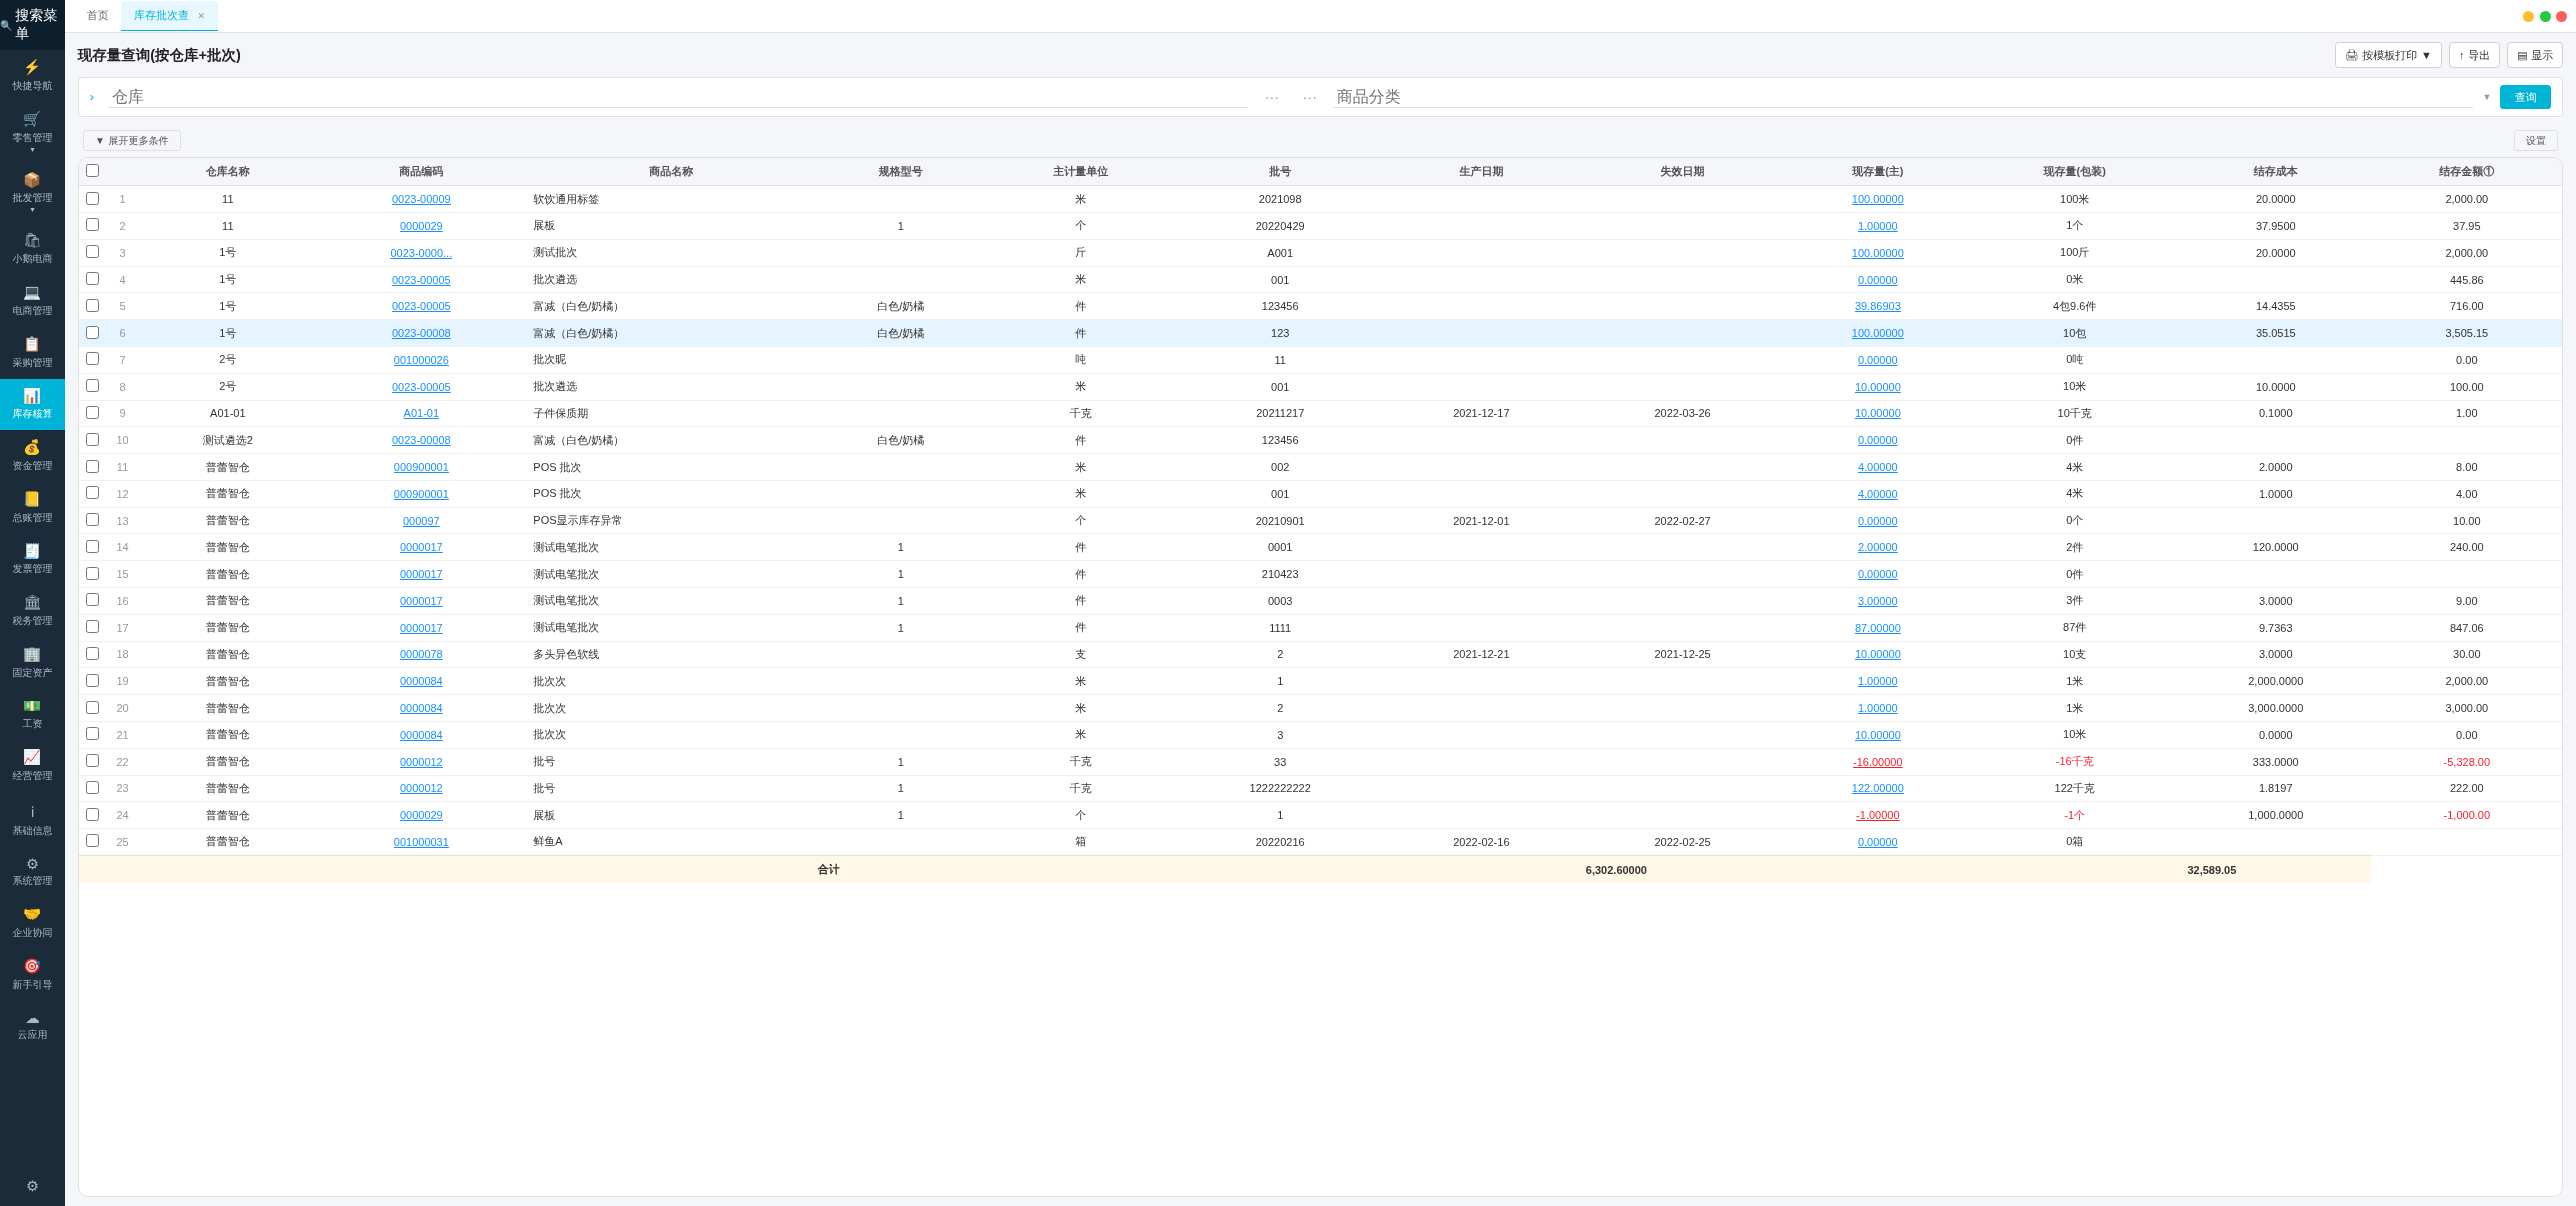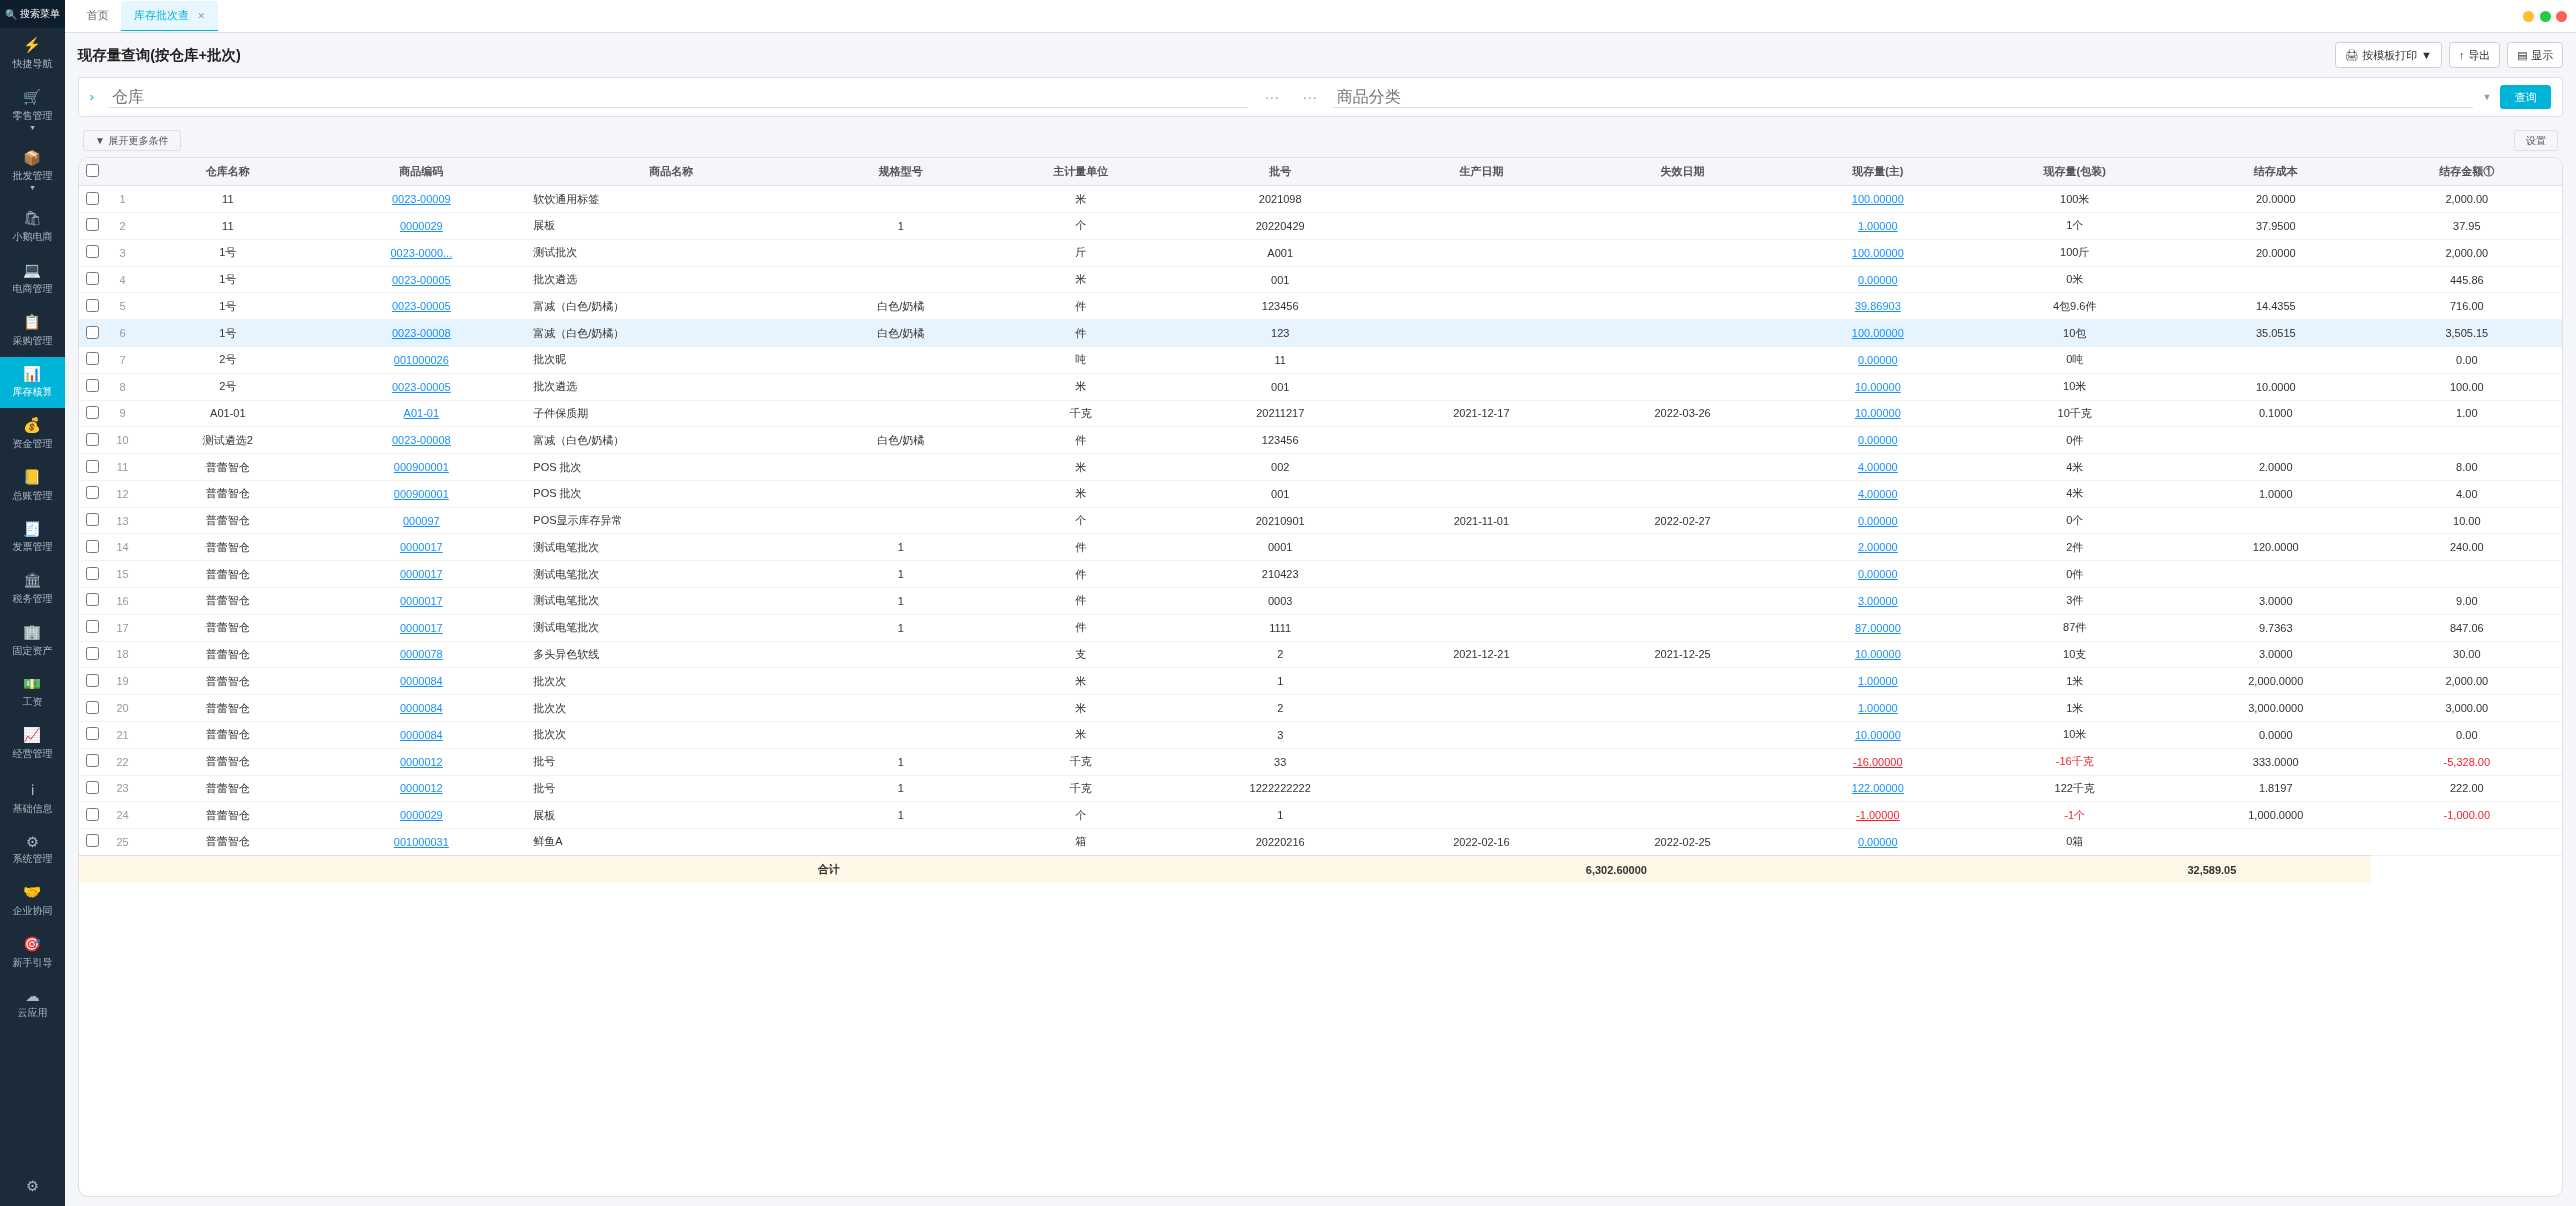--- a/index.html
+++ b/index.html
@@ -60,21 +60,21 @@
     
     .expand-more { display: flex; justify-content: center; padding: 5.4px; }
     .expand-btn { border: 0.9px solid #e0e0e0; background: #f5f6fa; border-radius: 2.7px; padding: 2.7px 11px; font-size: 10px; cursor: pointer; color: #555; display: flex; align-items: center; gap: 3.6px; }
   </style>
 </head>
 <body>
 
 <div class="sidebar">
   <div class="sidebar-logo">
     <span>🔍</span>
-    <span style="font-size:10px; margin-left:2.7px;">搜索菜单</span>
+    <span style="font-size:14px; margin-left:2.7px;">搜索菜单</span>
   </div>
 
   <div class="sidebar-item">
     <span class="icon">⚡</span>
     <span>快捷导航</span>
   </div>
   <div class="sidebar-item">
     <span class="icon">🛒</span>
     <span>零售管理</span>
     <span style="font-size:7.2px;">▼</span>
@@ -433,21 +433,21 @@
   </tr>
             <tr>
     <td><input type="checkbox" style=""></td>
     <td class="row-num">13</td>
     <td>普蕾智仓</td>
     <td class="link">000097</td>
     <td class="left">POS显示库存异常</td>
     <td></td>
     <td>个</td>
     <td>20210901</td>
-    <td>2021-11-01</td>
+    <td>2021-12-01</td>
     <td>2022-02-27</td>
     <td class="link">0.00000</td>
     <td class="">0个</td>
     <td></td>
     <td class="">10.00</td>
   </tr>
             <tr>
     <td><input type="checkbox" style=""></td>
     <td class="row-num">14</td>
     <td>普蕾智仓</td>

